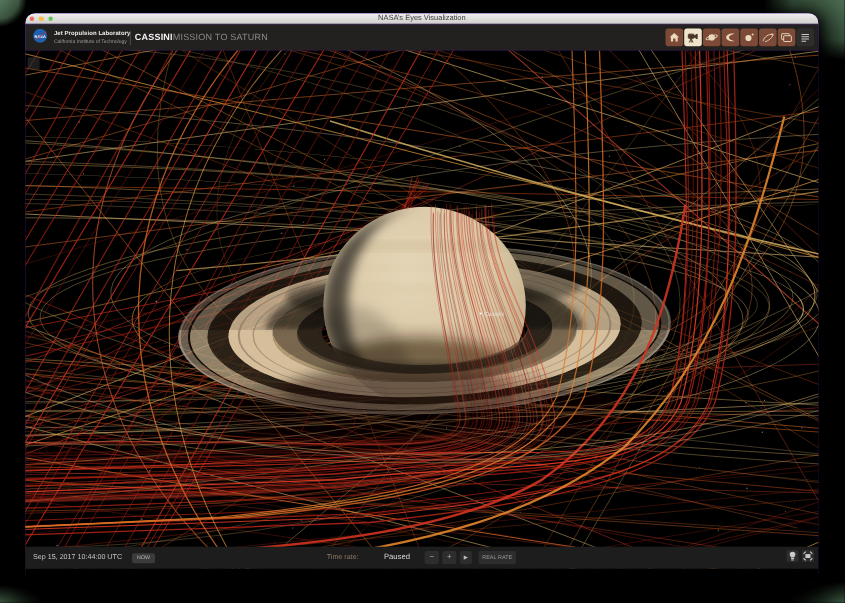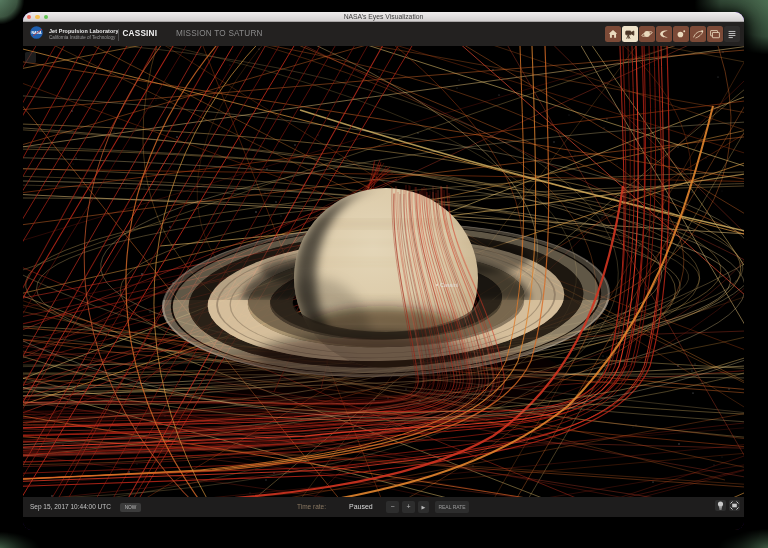--- a/index.html
+++ b/index.html
@@ -31,21 +31,21 @@
  <div class="bar">
   <svg style="position:absolute;left:7px;top:4.2px" width="13" height="13" viewBox="0 0 13 13">
    <circle cx="6.5" cy="6.5" r="6.3" fill="#1f5fae"></circle>
    <text x="6.5" y="8.3" font-size="3.6" font-weight="bold" fill="#fff" text-anchor="middle" font-family="Liberation Sans">NASA</text>
    <path d="M3 10 C5.5 7.8 9.5 5 12 3.2" stroke="#c33" stroke-width="0.8" fill="none"></path>
   </svg>
   <div style="position:absolute;left:26px;top:6px;font-size:5.4px;font-weight:bold;color:#efefef;letter-spacing:0.1px">Jet Propulsion Laboratory</div>
   <div style="position:absolute;left:26px;top:13.2px;font-size:4.6px;color:#9a9a9a">California Institute of Technology</div>
   <div style="position:absolute;left:95px;top:7px;width:1px;height:12px;background:#4a4a4a"></div>
   <div style="position:absolute;left:99.5px;top:7.8px;font-size:8.2px;font-weight:bold;color:#f2f2f2;letter-spacing:0.2px">CASSINI</div>
-  <div style="position:absolute;left:153px;top:7.8px;font-size:8.2px;color:#8a8a8a;letter-spacing:0.2px">MISSION TO SATURN</div>
+  <div style="position:absolute;left:134px;top:7.8px;font-size:8.2px;color:#8a8a8a;letter-spacing:0.2px">MISSION TO SATURN</div>
   <div class="tool" style="left:581.5px;background:#7c4a37"><svg width="16" height="16" viewBox="0 0 16 16">
           <g transform="translate(1.2 1.2) scale(0.85)">
             <path d="M8 3.4 L13 7.8 H11.6 V12.4 H9.3 V9.2 H6.7 V12.4 H4.4 V7.8 H3 Z" fill="#ead9bd"></path>
           </g>
         </svg></div>
       <div class="tool" style="left:598.6px;background:#efe3ca"><svg width="16" height="16" viewBox="0 0 16 16">
           <g transform="translate(1.2 1.2) scale(0.85)">
             <g fill="#4a3526" stroke="#4a3526">
               <rect x="3" y="4.5" width="6" height="4.5" rx="0.8"></rect>
               <path d="M9 6.5 L12.5 4.5 V9.5 L9 7.5 Z"></path>

